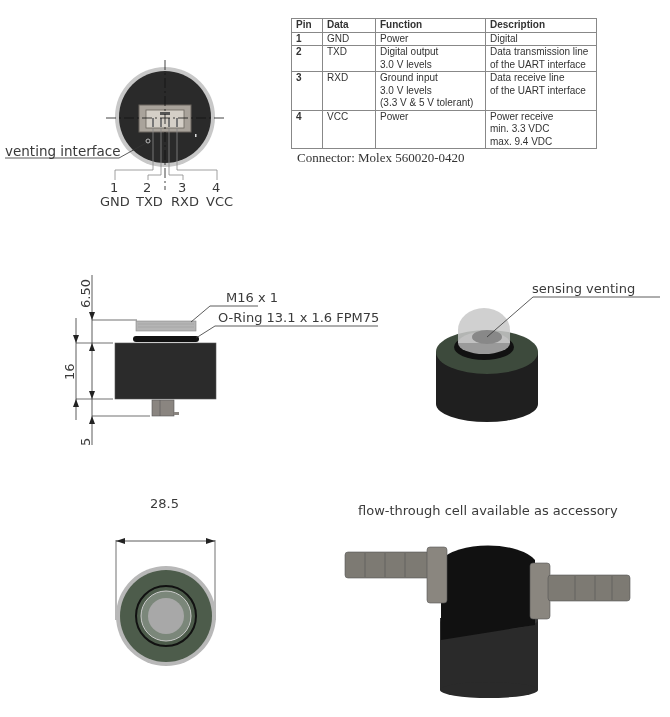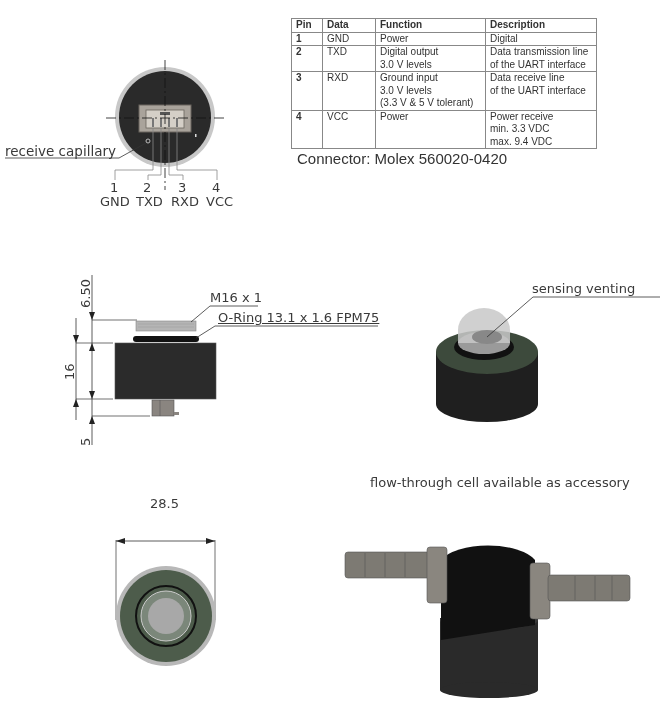--- a/index.html
+++ b/index.html
@@ -3,21 +3,21 @@
 <meta charset="utf-8">
 <style>
   html, body { margin: 0; padding: 0; background: #ffffff; }
   body { width: 670px; height: 717px; position: relative; overflow: hidden;
          font-family: "DejaVu Sans", sans-serif; color: #333; }
   .lbl { position: absolute; font-family: "DejaVu Sans", sans-serif; font-size: 13px; color: #3a3a3a; white-space: nowrap; }
   table.pins { position: absolute; left: 291px; top: 18px; border-collapse: collapse;
                font-family: "Liberation Sans", sans-serif; font-size: 10px; color: #333; padding-left: 22px; }
   table.pins th, table.pins td { border: 1px solid #888; padding: 0 4px; vertical-align: top; text-align: left; line-height: 12.5px; }
   table.pins th { font-weight: bold; }
-  .connector { position: absolute; left: 297px; top: 150px; font-family: Liberation Sans, sans-serif; font-size: 15px; color: #333; }
+  .connector { position: absolute; left: 297px; top: 150px; font-family: Liberation Serif, serif; font-size: 13px; color: #333; }
   svg { position: absolute; left: 0; top: 0; }
 </style>
 </head>
 <body>
 
 <table class="pins">
   <thead>
     <tr>
       <th style="width:22px">Pin</th>
       <th style="width:44px">Data</th>
@@ -168,35 +168,35 @@
     <line x1="405" y1="553" x2="405" y2="577" stroke="#555" stroke-width="0.6"></line>
     <rect x="427" y="547" width="20" height="56" rx="3" fill="#8a867f" stroke="#555" stroke-width="0.6"></rect>
     <rect x="530" y="563" width="20" height="56" rx="3" fill="#8a867f" stroke="#555" stroke-width="0.6"></rect>
     <rect x="548" y="575" width="82" height="26" rx="3" fill="#7d7a73" stroke="#555" stroke-width="0.6"></rect>
     <line x1="575" y1="576" x2="575" y2="600" stroke="#555" stroke-width="0.6"></line>
     <line x1="595" y1="576" x2="595" y2="600" stroke="#555" stroke-width="0.6"></line>
     <line x1="612" y1="576" x2="612" y2="600" stroke="#555" stroke-width="0.6"></line>
   </g>
 </svg>
 
-<div class="lbl" style="left:5px; top:143px; font-size:13.5px;">receive capillary</div>
+<div class="lbl" style="left:5px; top:143px; font-size:13.5px;">venting interface</div>
 
 <div class="lbl" style="left:110px; top:180px;">1</div>
 <div class="lbl" style="left:143px; top:180px;">2</div>
 <div class="lbl" style="left:178px; top:180px;">3</div>
 <div class="lbl" style="left:212px; top:180px;">4</div>
 <div class="lbl" style="left:100px; top:194px;">GND</div>
 <div class="lbl" style="left:136px; top:194px;">TXD</div>
 <div class="lbl" style="left:171px; top:194px;">RXD</div>
 <div class="lbl" style="left:206px; top:194px;">VCC</div>
 
 <div class="lbl" style="left:78px; top:290px; transform:rotate(-90deg); transform-origin:left top; top:308px;">6.50</div>
 <div class="lbl" style="left:62px; top:380px; transform:rotate(-90deg); transform-origin:left top;">16</div>
 <div class="lbl" style="left:78px; top:446px; transform:rotate(-90deg); transform-origin:left top;">5</div>
 
-<div class="lbl" style="left:210px; top:290px;">M16 x 1</div>
-<div class="lbl" style="left:218px; top:310px;text-decoration:underline;">O-Ring 13.1 x 1.6 FPM75</div>
+<div class="lbl" style="left:226px; top:290px;">M16 x 1</div>
+<div class="lbl" style="left:218px; top:310px;">O-Ring 13.1 x 1.6 FPM75</div>
 
 <div class="lbl" style="left:532px; top:281px;">sensing venting</div>
 
 <div class="lbl" style="left:150px; top:496px;">28.5</div>
 
-<div class="lbl" style="left:358px; top:475px;margin-left:12px;">flow-through cell available as accessory</div>
+<div class="lbl" style="left:358px; top:503px;">flow-through cell available as accessory</div>
 
 </body></html>

